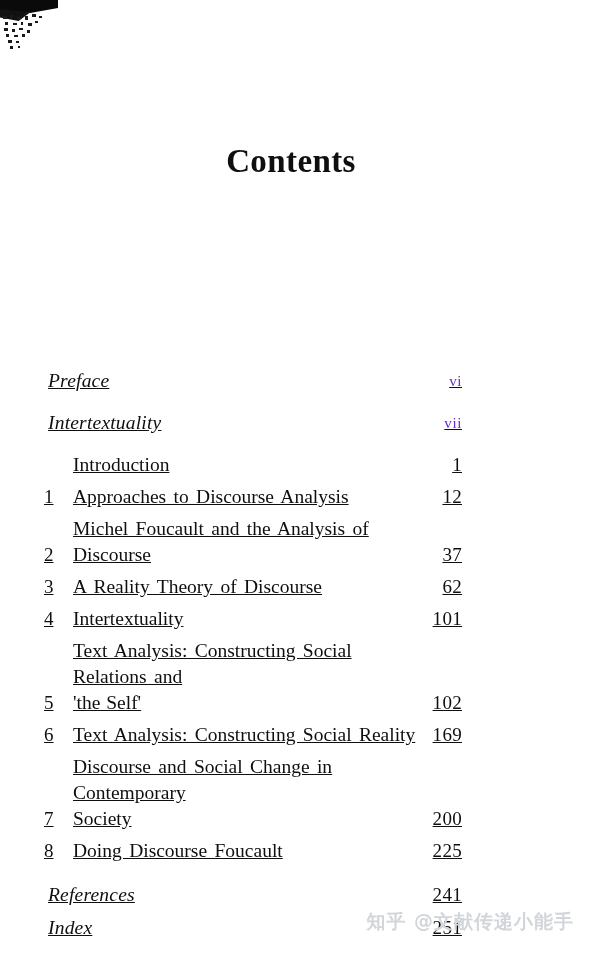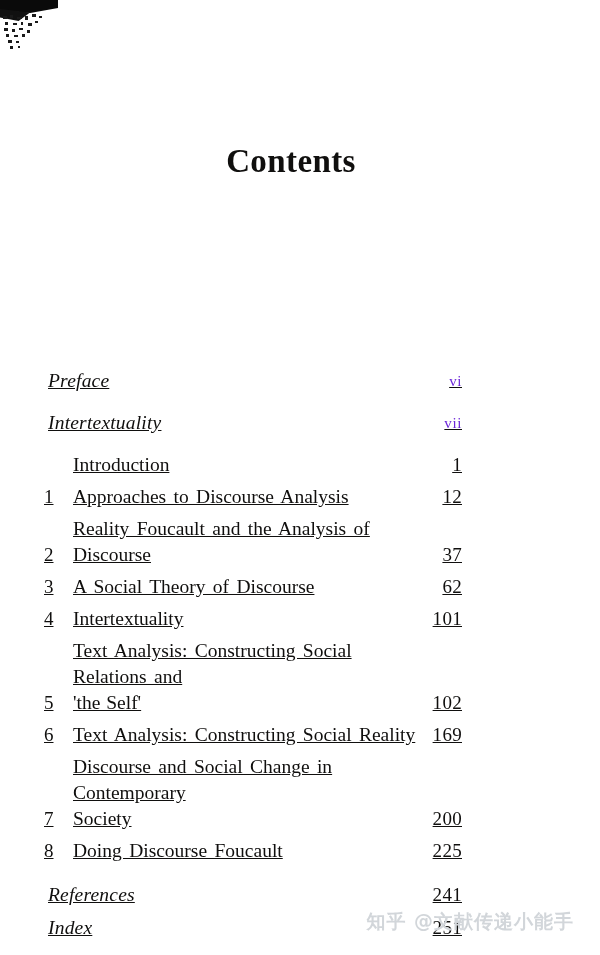--- a/index.html
+++ b/index.html
@@ -203,27 +203,27 @@
   </div>
 
   <div class="toc-row chapter">
     <span class="toc-num">1</span>
     <span class="toc-title">Approaches to Discourse Analysis</span>
     <span class="toc-page">12</span>
   </div>
 
   <div class="toc-row chapter">
     <span class="toc-num">2</span>
-    <span class="toc-title">Reality Foucault and the Analysis of Discourse</span>
+    <span class="toc-title">Michel Foucault and the Analysis of Discourse</span>
     <span class="toc-page">37</span>
   </div>
 
   <div class="toc-row chapter">
     <span class="toc-num">3</span>
-    <span class="toc-title">A Social Theory of Discourse</span>
+    <span class="toc-title">A Reality Theory of Discourse</span>
     <span class="toc-page">62</span>
   </div>
 
   <div class="toc-row chapter">
     <span class="toc-num">4</span>
     <span class="toc-title">Intertextuality</span>
     <span class="toc-page">101</span>
   </div>
 
   <div class="toc-row chapter">

